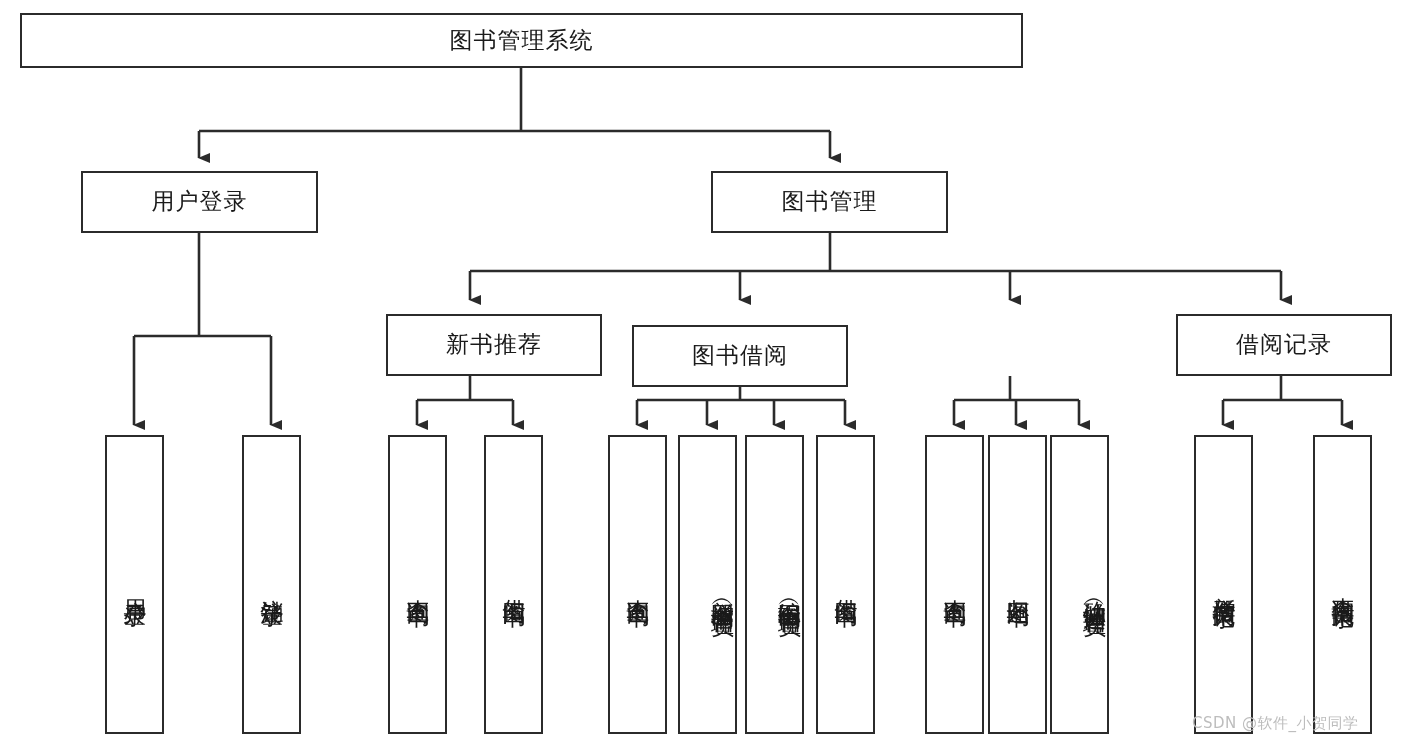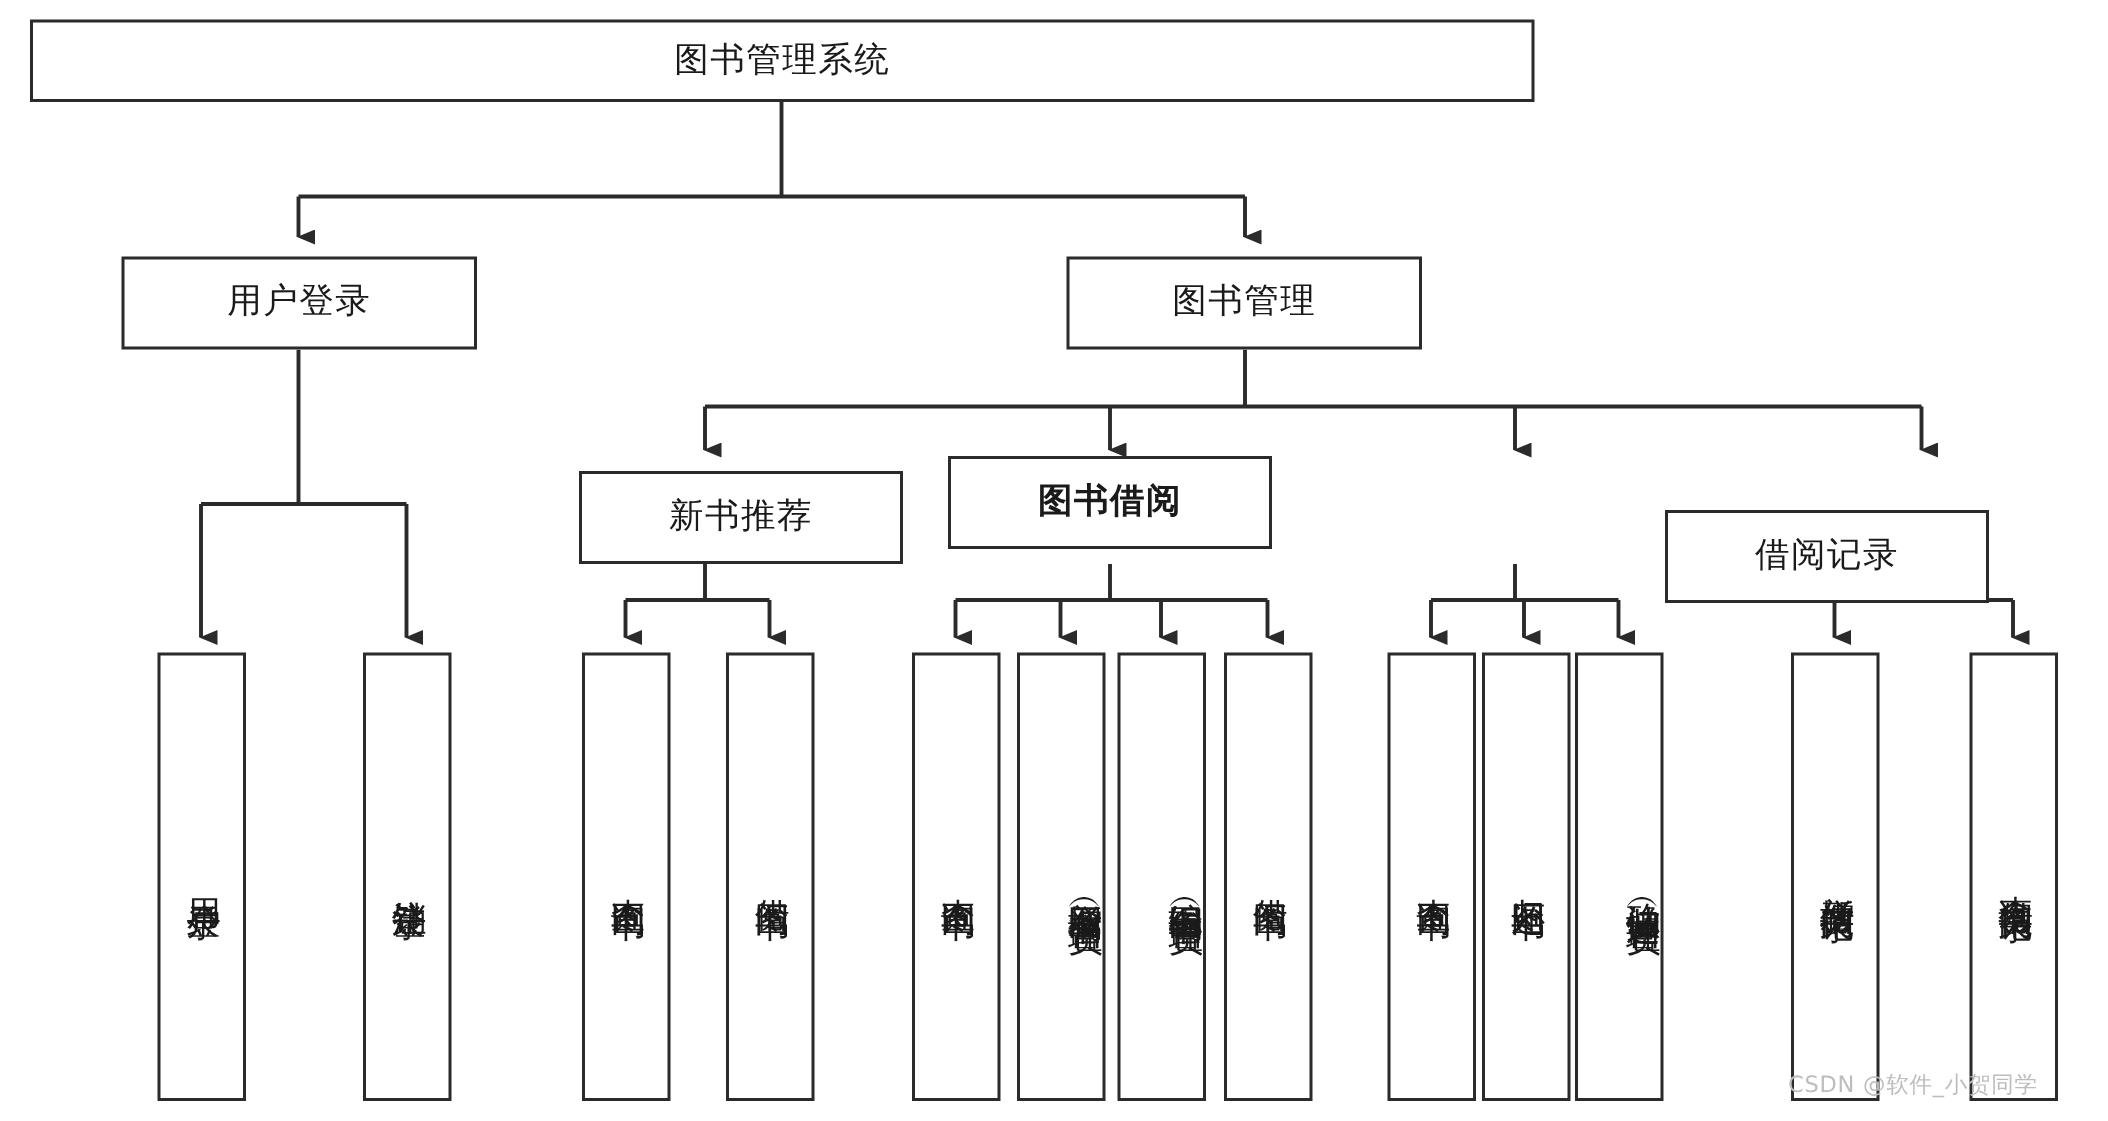--- a/index.html
+++ b/index.html
@@ -86,22 +86,22 @@
       <path d="M1342,400 L1342,425" marker-end="url(#arr)"></path>
     </g>
   </svg>
 
   <div class="node h" style="left:20px;top:13px;width:1003px;height:55px;">图书管理系统</div>
 
   <div class="node h" style="left:81px;top:171px;width:237px;height:62px;">用户登录</div>
   <div class="node h" style="left:711px;top:171px;width:237px;height:62px;">图书管理</div>
 
   <div class="node h" style="left:362px;top:314px;width:216px;height:62px;margin-left:24px;">新书推荐</div>
-  <div class="node h" style="left:632px;top:304px;width:216px;height:62px;font-weight:bold;">图书借阅</div>
-  <div class="node h" style="left:1110px;top:314px;width:216px;height:62px;margin-top:26px;">借阅记录</div>
+  <div class="node h" style="left:632px;top:325px;width:216px;height:62px;">图书借阅</div>
+  <div class="node h" style="left:1176px;top:314px;width:216px;height:62px;">借阅记录</div>
 
   <div class="node v mid" style="left:105px;top:435px;width:59px;height:299px;">用户登录</div>
   <div class="node v mid" style="left:242px;top:435px;width:59px;height:299px;">注销登录</div>
 
   <div class="node v mid" style="left:388px;top:435px;width:59px;height:299px;">查询图书</div>
   <div class="node v mid" style="left:484px;top:435px;width:59px;height:299px;">借阅图书</div>
 
   <div class="node v mid" style="left:608px;top:435px;width:59px;height:299px;">查询图书</div>
   <div class="node v" style="left:678px;top:435px;width:59px;height:299px;">新增图书（管理员）</div>
   <div class="node v" style="left:745px;top:435px;width:59px;height:299px;">编辑图书（管理员）</div>

